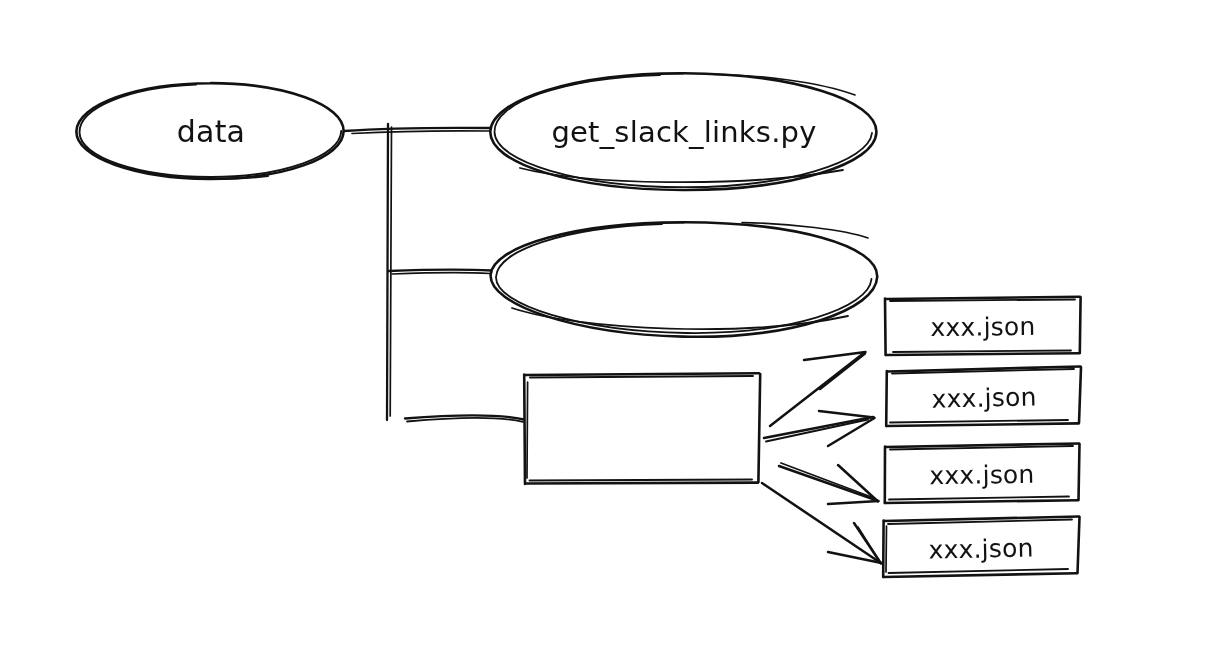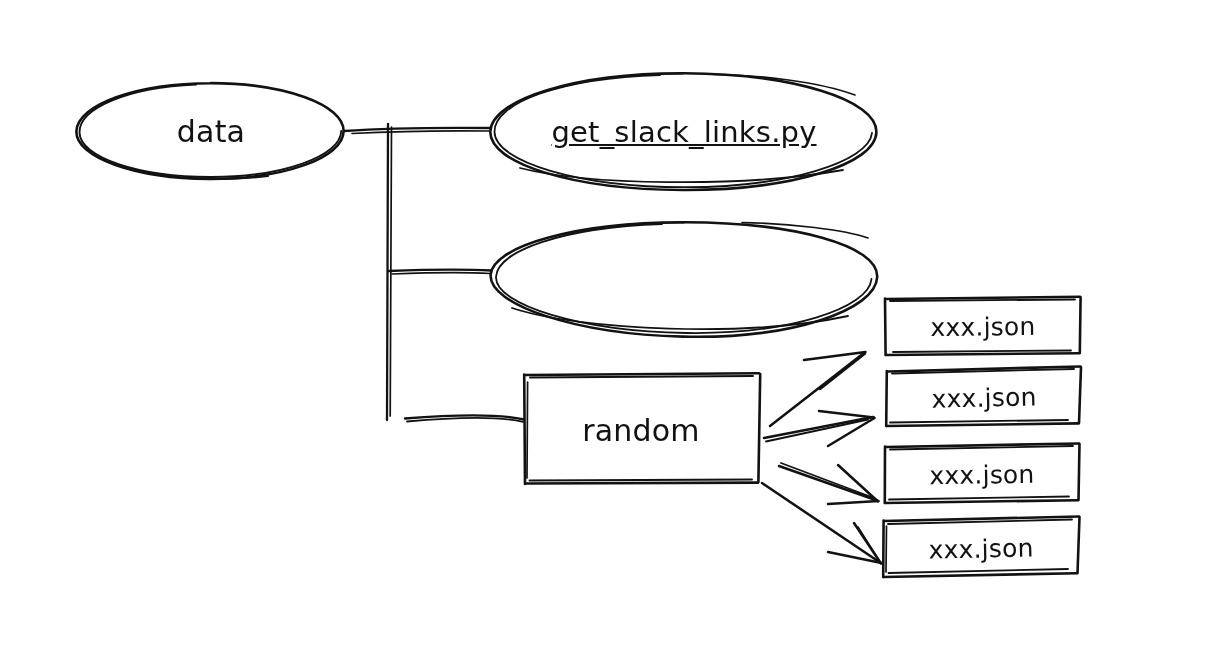--- a/index.html
+++ b/index.html
@@ -39,21 +39,21 @@
     color: #121212;
     font-family: "DejaVu Sans", sans-serif;
     font-weight: 400;
     white-space: nowrap;
     text-align: center;
     letter-spacing: 0.2px;
     transform: translate(-50%, -50%);
     pointer-events: none;
   }
   .lbl-ellipse-data { font-size: 30px; }
-  .lbl-ellipse-wide { font-size: 29px; text-decoration: underline; }
+  .lbl-ellipse-wide { font-size: 29px; }
   .lbl-box-random   { font-size: 30px; }
   .lbl-box-json     { font-size: 25px; }
 </style>
 </head>
 <body>
 
 <div id="canvas">
 
   <svg class="sketch" viewBox="0 0 1220 652" xmlns="http://www.w3.org/2000/svg">
 
@@ -192,21 +192,20 @@
       <path class="stroke" stroke-width="1.6" d="M858.0 527.0 L 880.0 562.0"></path>
     </g>
 
   </svg>
 
   <div class="node-label lbl-ellipse-data" style="left:211px; top:131px;">data</div>
 
   <div class="node-label lbl-ellipse-wide" style="left:684px; top:132px;">get_slack_links.py</div>
 
 
-  <div class="node-label lbl-box-random" style="left:641px; top:430px;">random</div>
 
   <div class="node-label lbl-box-json" style="left:983px; top:327px; transform:translate(-50%,-50%) rotate(-0.6deg);">xxx.json</div>
 
   <div class="node-label lbl-box-json" style="left:984px; top:398px; transform:translate(-50%,-50%) rotate(-1.3deg);">xxx.json</div>
 
   <div class="node-label lbl-box-json" style="left:982px; top:475px; transform:translate(-50%,-50%) rotate(-0.9deg);">xxx.json</div>
 
   <div class="node-label lbl-box-json" style="left:981px; top:549px; transform:translate(-50%,-50%) rotate(-1.2deg);">xxx.json</div>
 
 </div>

